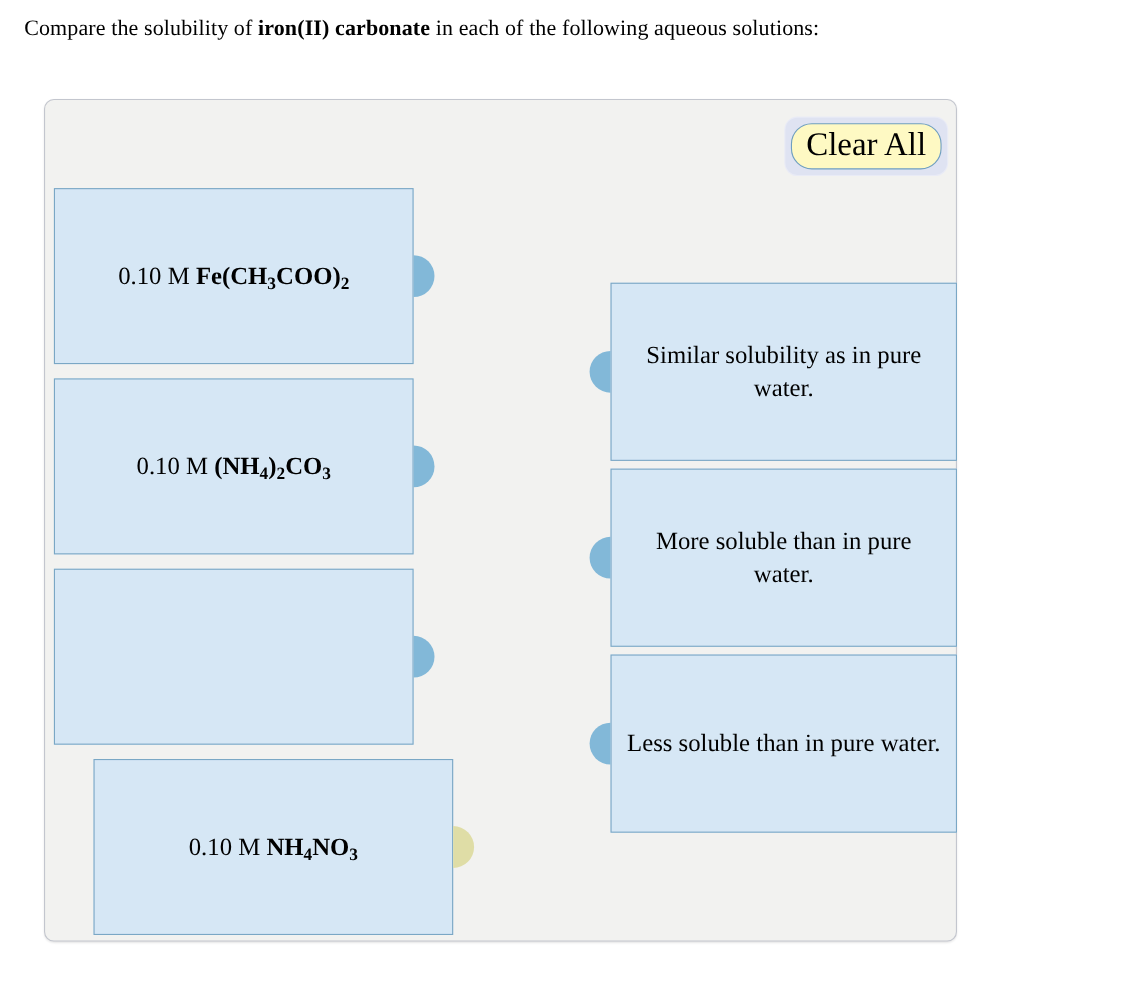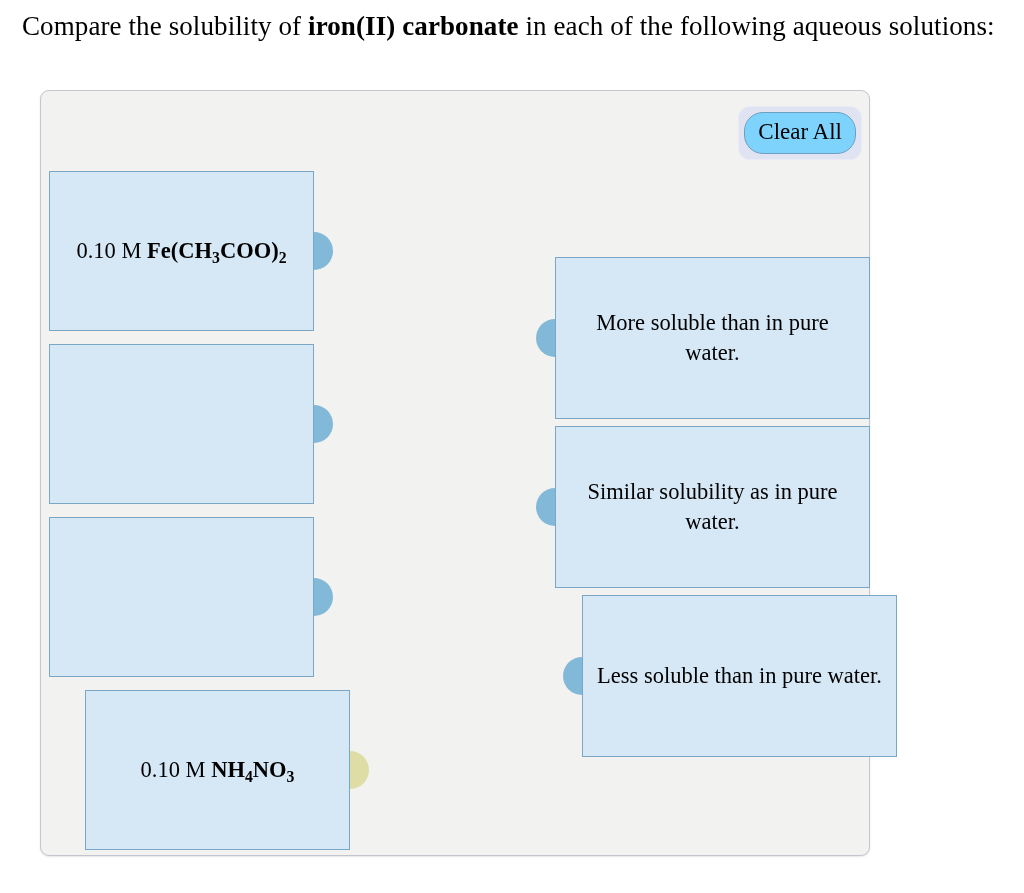--- a/index.html
+++ b/index.html
@@ -15,21 +15,21 @@
     overflow: hidden;
     position: relative;
   }
 
   
   .prompt {
     position: absolute;
     left: 22px;
     top: 12px;
     width: 980px;
-    font-size: 27px;
+    font-size: 20px;
     line-height: 28px;
     letter-spacing: 0.1px;
     white-space: nowrap;
   }
   .prompt .b { font-weight: bold; }
 
   
   .panel {
     position: absolute;
     left: 40px;
@@ -48,26 +48,26 @@
     position: absolute;
     right: 8px;
     top: 16px;
     padding: 5px;
     border-radius: 11px;
     background: #dfe3f2;
     box-shadow: 0 0 0 1px #e9ebf6;
   }
   .clear-all {
     display: block;
-    background: #7dd3fc;
+    background: #fef9c3;
     border: 1.5px solid #6f9fc0;
     border-radius: 19px;
     padding: 6px 13px 8px 13px;
     font-family: "Liberation Serif", "DejaVu Serif", serif;
-    font-size: 23px;
+    font-size: 30px;
     line-height: 26px;
     color: #000000;
     cursor: pointer;
   }
 
   
   .col-left {
     position: absolute;
     left: 8px;
     top: 80px;
@@ -98,33 +98,33 @@
   }
   .mbox .label .b { font-weight: bold; }
   .mbox .label sub {
     font-size: 0.70em;
     vertical-align: -0.30em;
     line-height: 0;
   }
 
   
   .col-left .mbox {
-    width: 265px;
+    width: 327px;
     height: 160px;
     margin-bottom: 13px;
   }
   .col-left .mbox:last-child { margin-bottom: 0; margin-left: 36px; }
 
   
   .col-right .mbox {
     width: 315px;
     height: 162px;
     margin-bottom: 7px;
   }
-  .col-right .mbox:last-child { margin-bottom: 0; margin-left: 27px; }
+  .col-right .mbox:last-child { margin-bottom: 0; }
 
   
   .knob {
     position: absolute;
     width: 19px;
     height: 38px;
     top: 50%;
     transform: translateY(-50%);
   }
   .knob.right {
@@ -155,46 +155,49 @@
   <div class="col-left">
 
     <div class="mbox">
       <div class="label">
         <span>0.10 M </span><span class="b">Fe(CH<sub>3</sub>COO)<sub>2</sub></span>
       </div>
       <span class="knob right"></span>
     </div>
 
     <div class="mbox">
+      <div class="label">
+        <span>0.10 M </span><span class="b">(NH<sub>4</sub>)<sub>2</sub>CO<sub>3</sub></span>
+      </div>
       <span class="knob right"></span>
     </div>
 
     <div class="mbox">
       <span class="knob right"></span>
     </div>
 
     <div class="mbox">
       <div class="label">
         <span>0.10 M </span><span class="b">NH<sub>4</sub>NO<sub>3</sub></span>
       </div>
       <span class="knob right warm"></span>
     </div>
 
   </div>
 
   <div class="col-right">
 
     <div class="mbox">
       <span class="knob left"></span>
+      <div class="label">Similar solubility as in pure water.</div>
+    </div>
+
+    <div class="mbox">
+      <span class="knob left"></span>
       <div class="label">More soluble than in pure water.</div>
-    </div>
-
-    <div class="mbox">
-      <span class="knob left"></span>
-      <div class="label">Similar solubility as in pure water.</div>
     </div>
 
     <div class="mbox">
       <span class="knob left"></span>
       <div class="label">Less soluble than in pure water.</div>
     </div>
 
   </div>
 
 </div>

